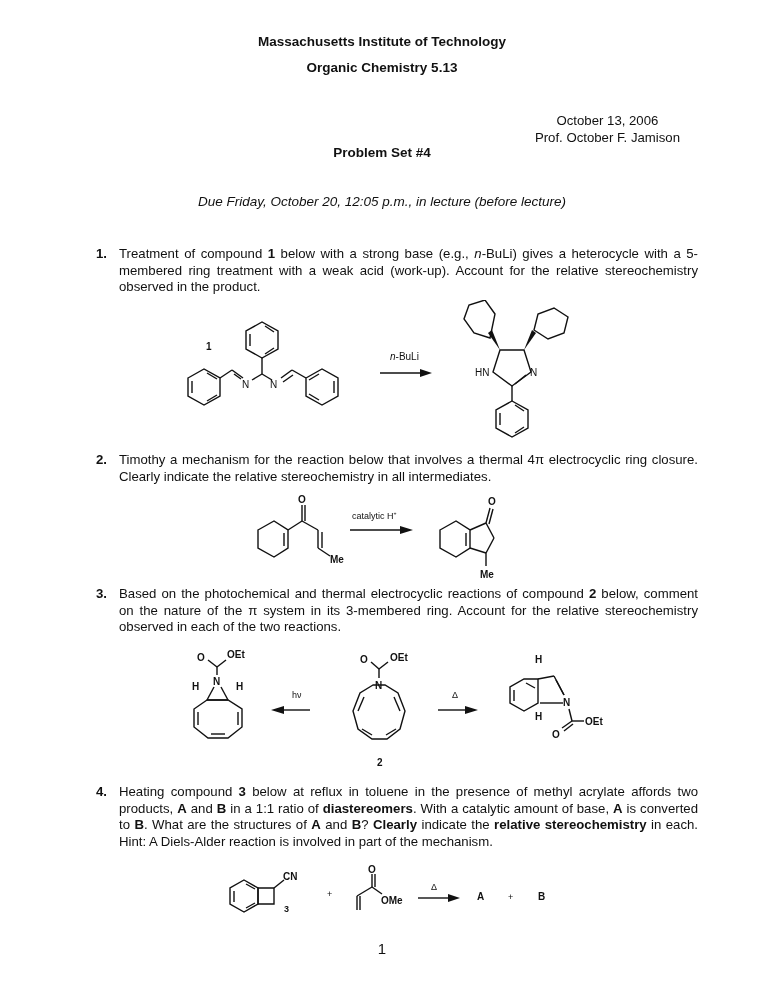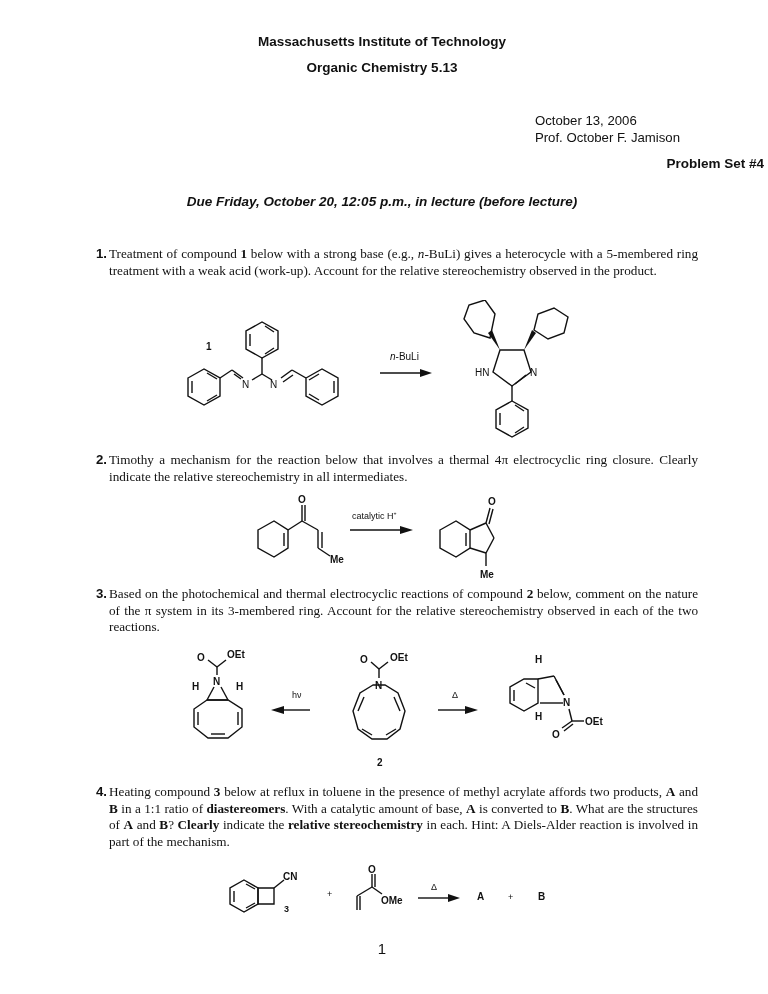--- a/index.html
+++ b/index.html
@@ -1,38 +1,38 @@
 <!DOCTYPE html>
 <html><head>
 <meta charset="utf-8">
 <style>
   html, body { margin:0; padding:0; background:#fff; }
   body { width:768px; height:994px; position:relative; overflow:hidden;
          font-family:"Liberation Sans", sans-serif; color:#111; font-size:13.2px; }
   .abs { position:absolute; }
   .center { left:0; width:764px; text-align:center; }
   .hdr { font-weight:bold; font-size:13.5px; }
-  .right { right:88px; text-align:left; line-height:17px; font-size:13.2px; }
-  .due { font-weight:bold; font-style:italic; font-size:13.5px; }
+  .right { right:88px; text-align:center; line-height:17px; font-size:13.2px; }
+  .due { font-weight:normal; font-style:italic; font-size:13.5px; }
   .q { left:96px; width:602px; line-height:16.5px; font-size:13.2px; }
   .q .num { position:absolute; left:0; top:0; font-weight:bold; }
-  .q .txt { margin-left:13px; text-align:justify;font-family:Liberation Serif, serif; }
+  .q .txt { margin-left:23px; text-align:justify; }
   svg text { font-family:"Liberation Sans", sans-serif; }
   .pagenum { font-size:15px; }
 </style>
 </head>
 <body>
 
 <div class="abs center hdr" style="top:34px;">Massachusetts Institute of Technology</div>
 <div class="abs center hdr" style="top:60px;">Organic Chemistry 5.13</div>
 <div class="abs right" style="top:112px;">
   <div>October 13, 2006</div>
   <div>Prof. October F. Jamison</div>
 </div>
-<div class="abs center hdr" style="top:156px;text-align:right;">Problem Set #4</div>
+<div class="abs center hdr" style="top:145px;">Problem Set #4</div>
 <div class="abs center due" style="top:194px;">Due Friday, October 20, 12:05 p.m., in lecture (before lecture)</div>
 
 <div class="abs q" style="top:246px;">
   <span class="num">1.</span>
   <div class="txt"><span>Treatment of compound </span><b>1</b><span> below with a strong base (e.g., </span><i>n</i><span>-BuLi) gives a heterocycle with a 5-membered ring treatment with a weak acid (work-up).  Account for the relative stereochemistry observed in the product.</span><span></span></div>
 </div>
 
 <svg class="abs" style="left:170px;top:300px;" width="430" height="150" stroke="#111" stroke-width="1.4" fill="none">
   <text x="36" y="50" font-size="10" font-weight="bold" fill="#111" stroke="none">1</text>
 

